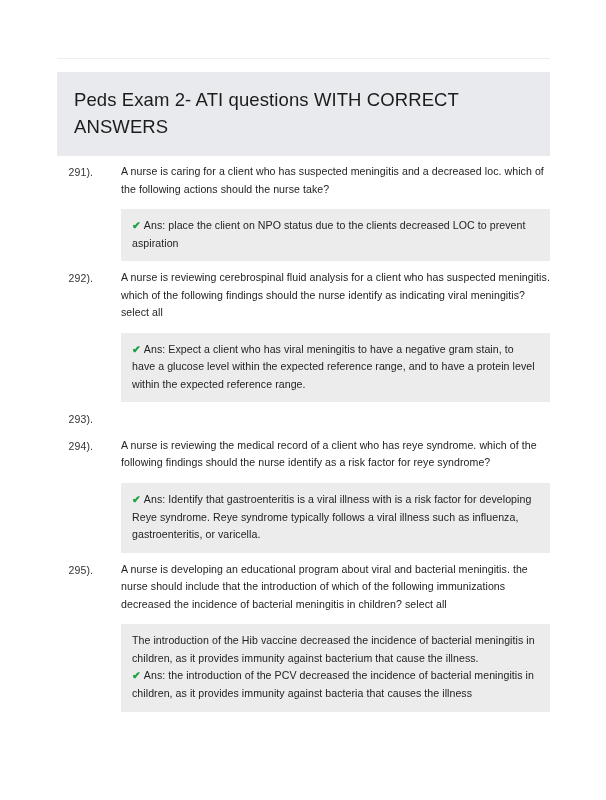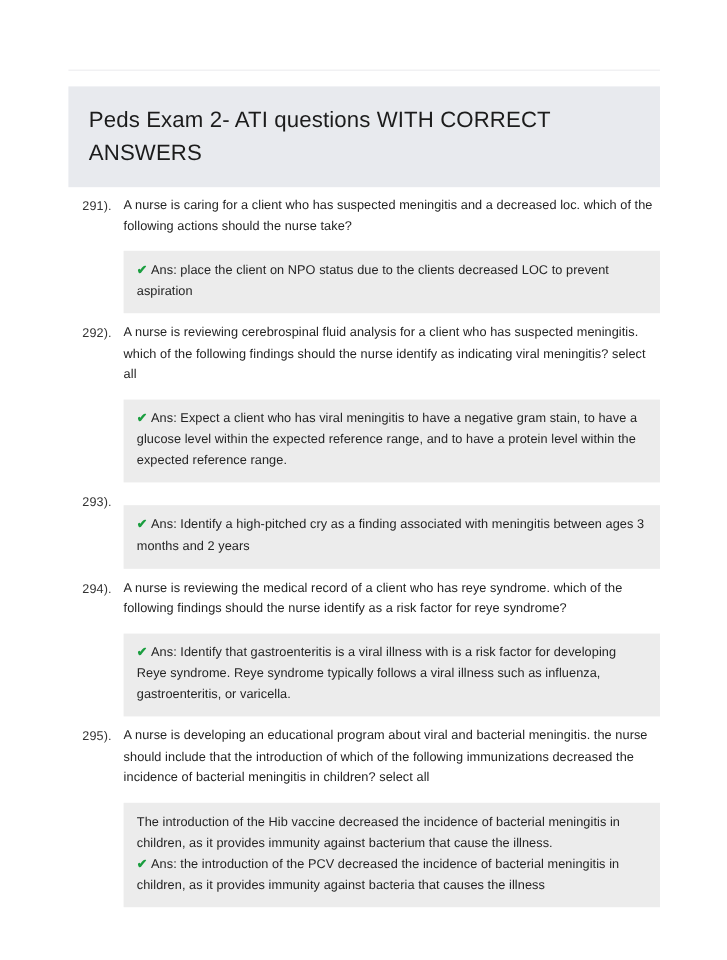--- a/index.html
+++ b/index.html
@@ -71,20 +71,21 @@
     font-size: 10.5px;
     line-height: 17.5px;
     color: #333333;
     padding-top: 1px;
     padding-right: 10px;
     box-sizing: border-box;
     letter-spacing: 0.1px;
   }
   .q-body {
     flex: 1;
+    margin-left: 18px;
   }
   .q-text {
     font-size: 10.6px;
     line-height: 17.5px;
     color: #232323;
     letter-spacing: 0.06px;
   }
   .ans-box {
     margin-top: 11px;
     background: #ececec;
@@ -156,23 +157,20 @@
             <div class="ans-box">
               <div class="ans-line"><span class="check-icon">✔</span><span>Ans: Expect a client who has viral meningitis to have a negative gram stain, to have a glucose level within the expected reference range, and to have a protein level within the expected reference range.</span></div>
             </div>
           </div>
         </div>
       </div>
       <div class="qa-block">
         <div class="qa-row">
           <div class="q-num">293).</div>
           <div class="q-body">
-            <div class="ans-box">
-              <div class="ans-line"><span class="check-icon">✔</span><span>Ans: Identify a high-pitched cry as a finding associated with meningitis between ages 3 months and 2 years</span></div>
-            </div>
           </div>
         </div>
       </div>
       <div class="qa-block">
         <div class="qa-row">
           <div class="q-num">294).</div>
           <div class="q-body">
             <div class="q-text">A nurse is reviewing the medical record of a client who has reye syndrome. which of the following findings should the nurse identify as a risk factor for reye syndrome?</div>
             <div class="ans-box">
               <div class="ans-line"><span class="check-icon">✔</span><span>Ans: Identify that gastroenteritis is a viral illness with is a risk factor for developing Reye syndrome. Reye syndrome typically follows a viral illness such as influenza, gastroenteritis, or varicella.</span></div>

